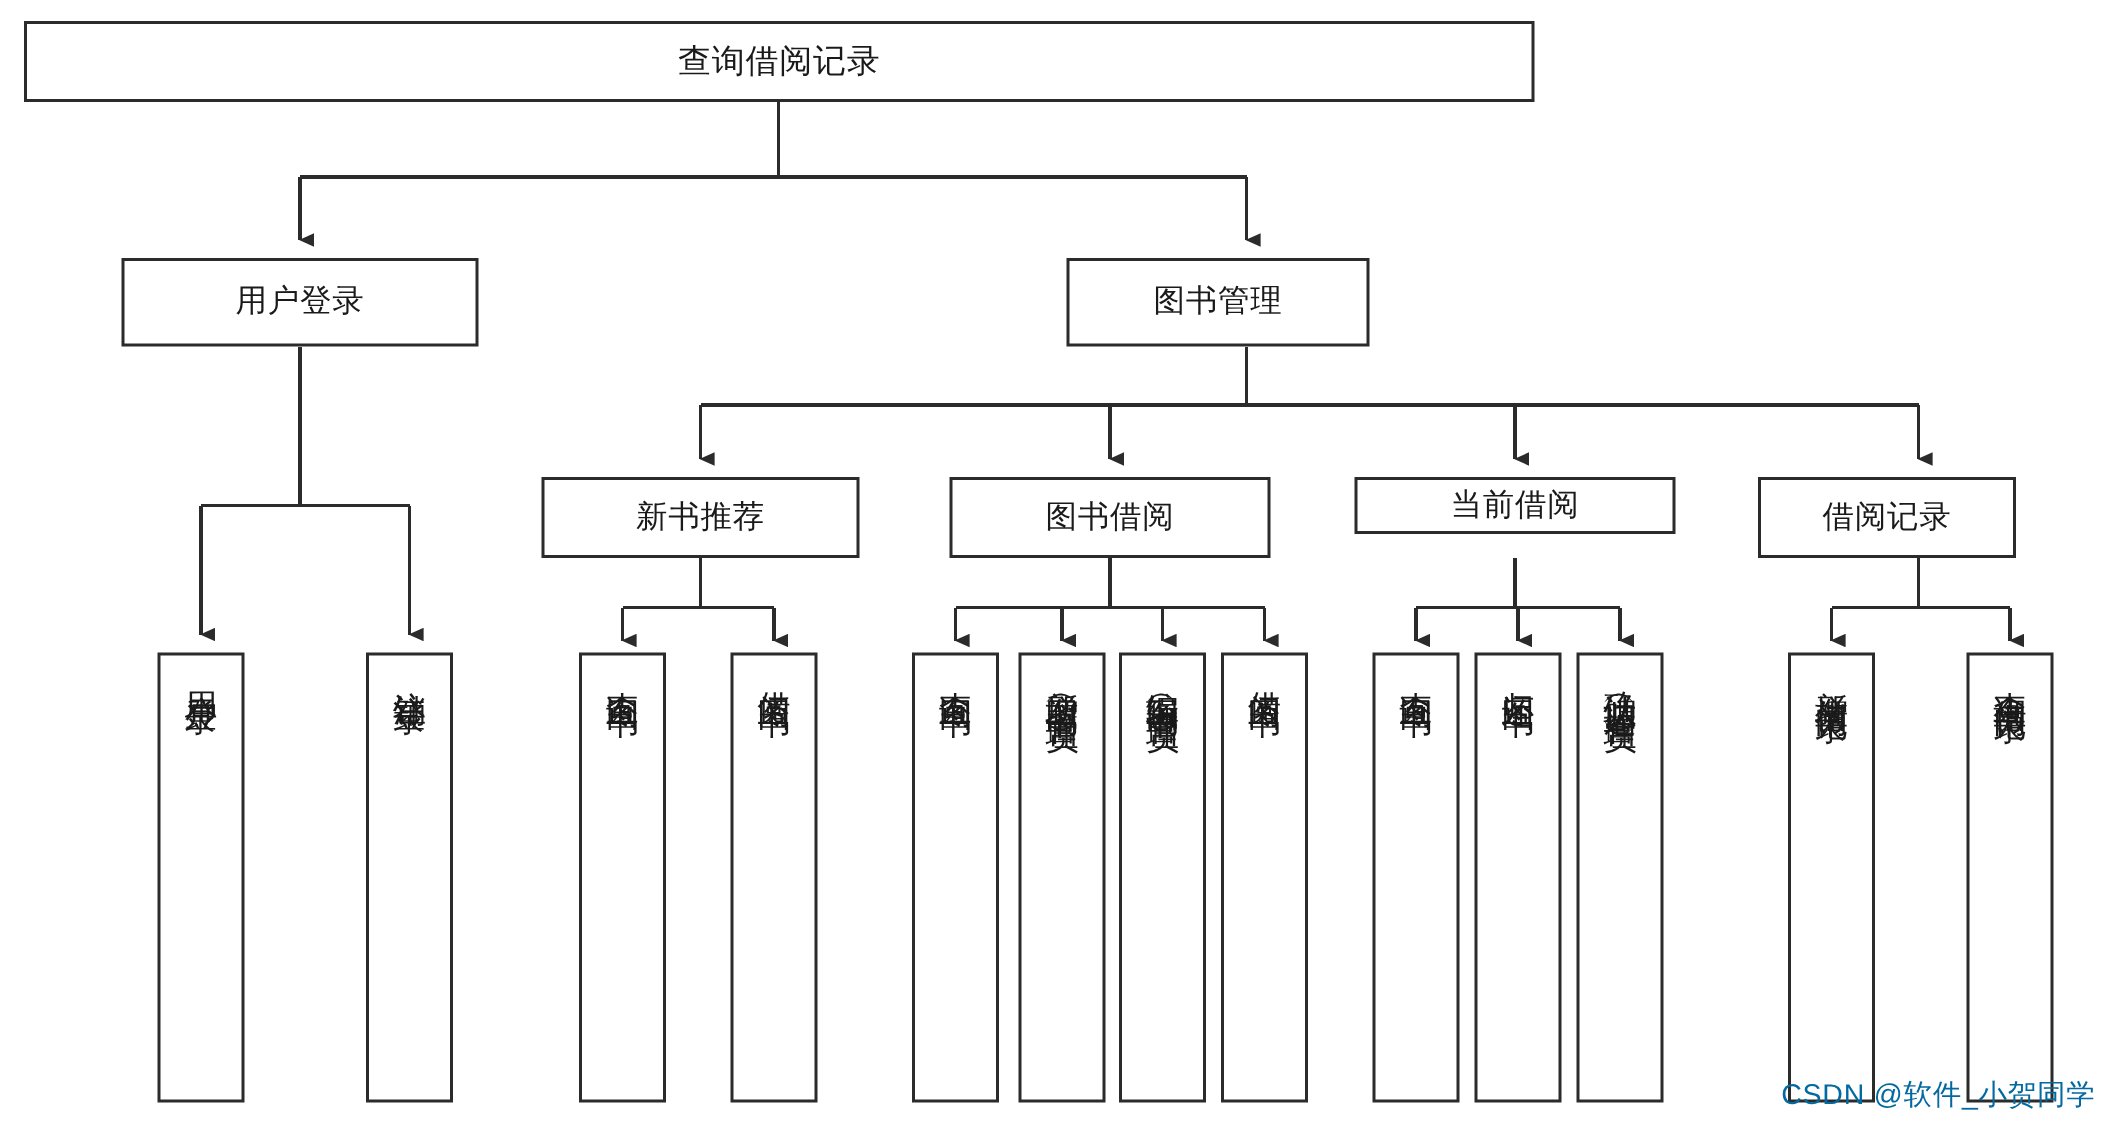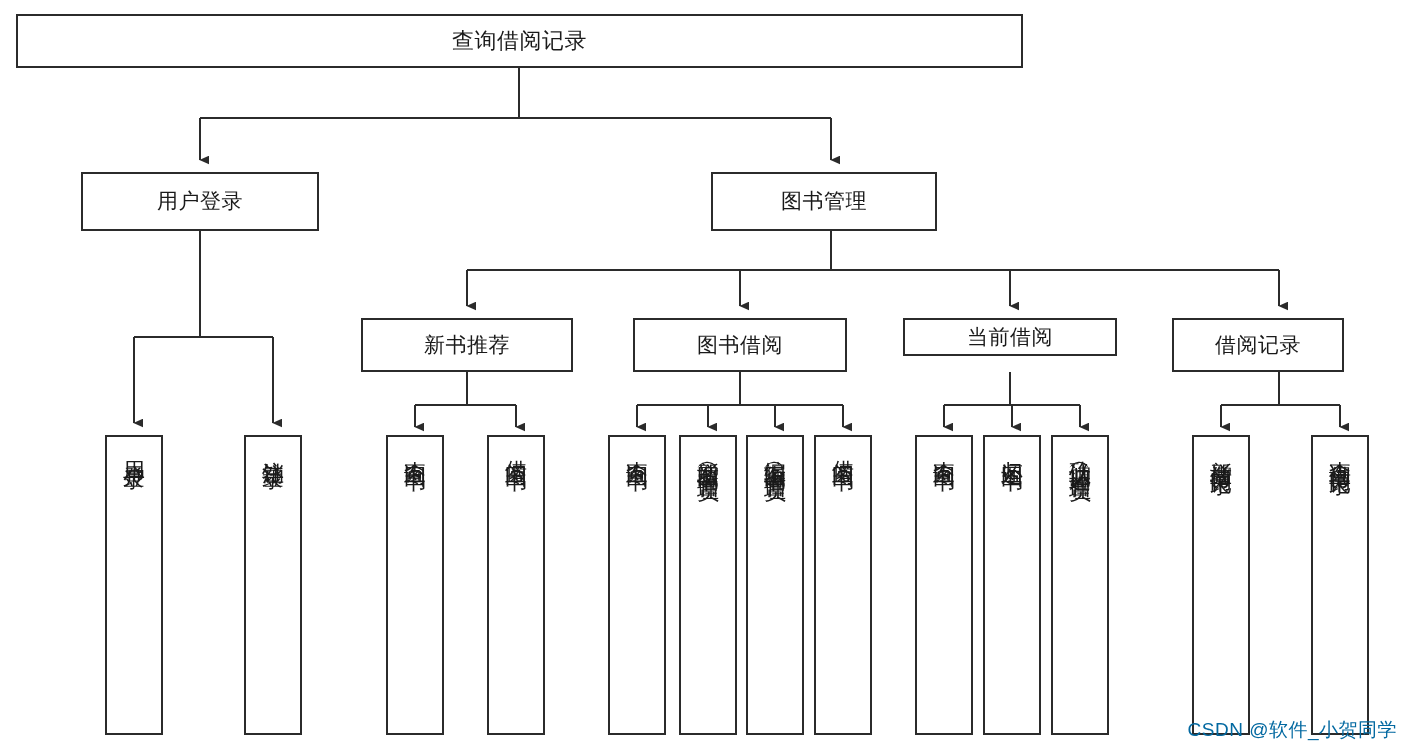--- a/index.html
+++ b/index.html
@@ -128,21 +128,21 @@
     </g>
   </svg>
 
   <div class="node horizontal root" style="left: 16px; top: 14px; width: 1007px; height: 54px;">
     <span class="node-label">查询借阅记录</span>
   </div>
 
   <div class="node horizontal" style="left: 81px; top: 172px; width: 238px; height: 59px;">
     <span class="node-label">用户登录</span>
   </div>
-  <div class="node horizontal" style="left: 711px; top: 172px; width: 226px; height: 59px; justify-content: center;">
+  <div class="node horizontal" style="left: 711px; top: 172px; width: 202px; height: 59px; justify-content: center;">
     <span class="node-label">图书管理</span>
   </div>
 
   <div class="node horizontal" style="left: 361px; top: 318px; width: 212px; height: 54px;">
     <span class="node-label">新书推荐</span>
   </div>
   <div class="node horizontal" style="left: 633px; top: 318px; width: 214px; height: 54px;">
     <span class="node-label">图书借阅</span>
   </div>
   <div class="node horizontal" style="left: 903px; top: 318px; width: 214px; height: 38px;">

